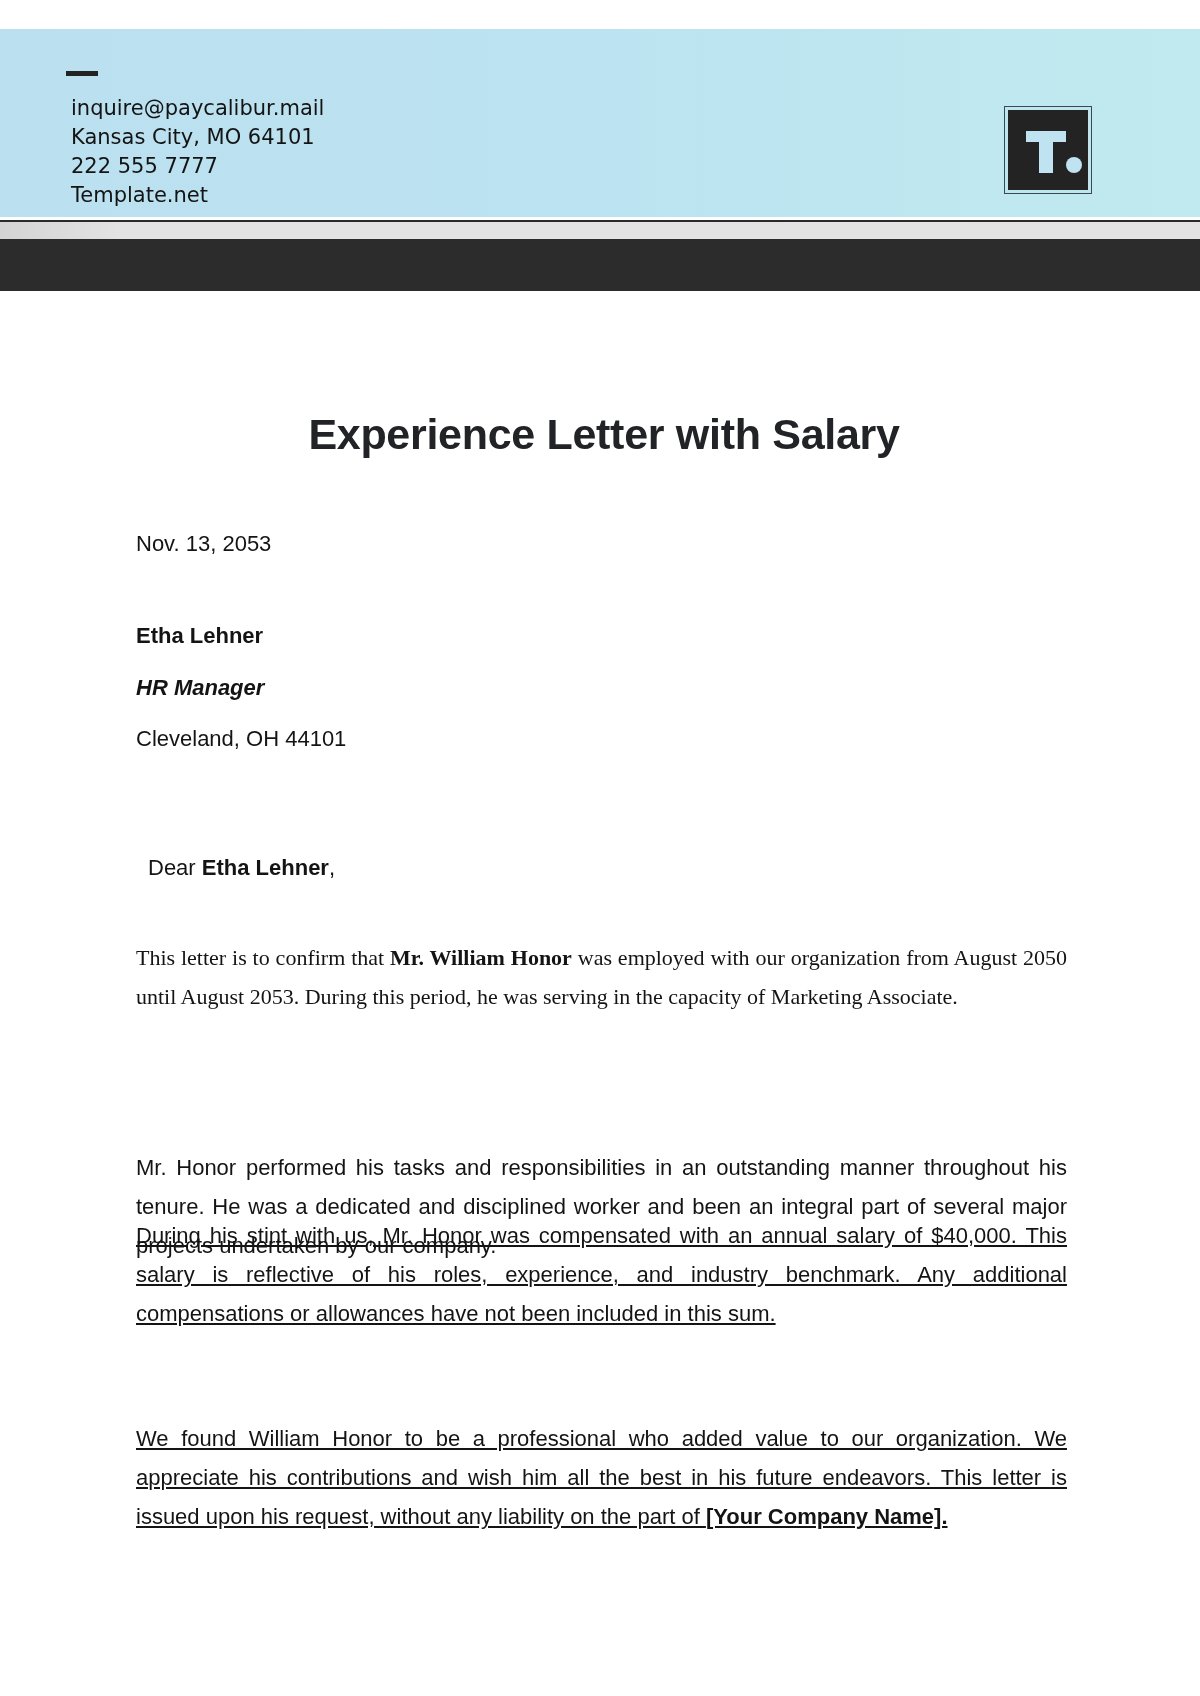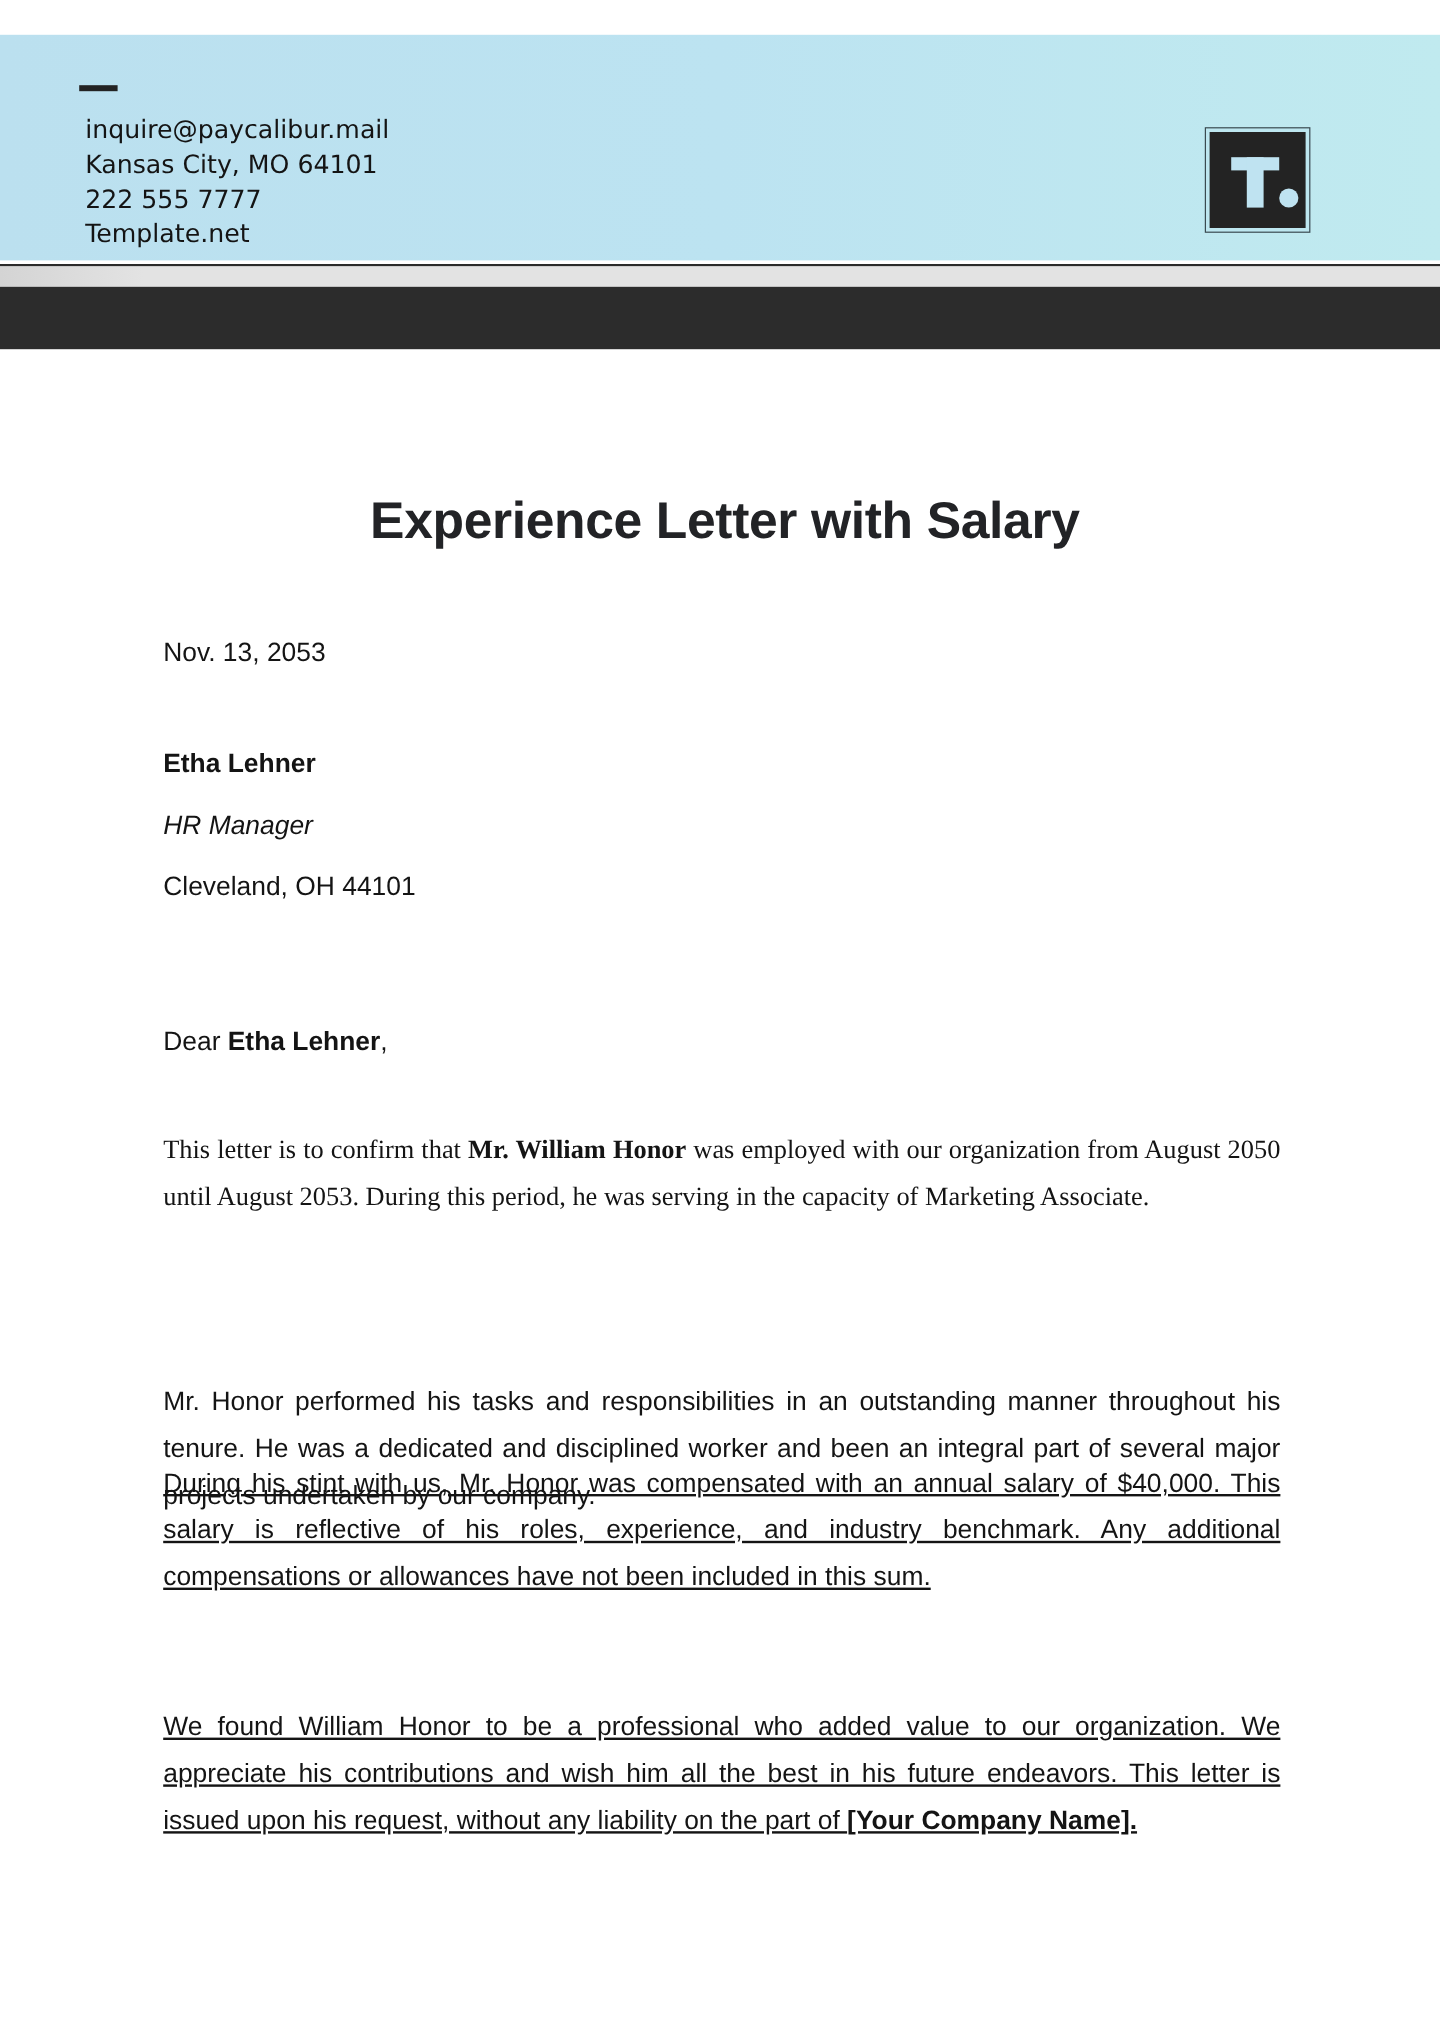--- a/index.html
+++ b/index.html
@@ -55,23 +55,23 @@
       position: absolute; left: 0; top: 410px; width: 1208px;
       text-align: center; font-weight: bold; font-size: 43px;
       color: #222326; letter-spacing: -0.3px;
     }
     .body-text {
       position: absolute; left: 136px; width: 931px;
       font-size: 22px; color: #141414; line-height: 39px;
     }
     .date { top: 524px; }
     .recipient-name { top: 616px; font-weight: bold; }
-    .recipient-title { top: 668px; font-style: italic; }
+    .recipient-title { top: 668px; font-style: italic; font-weight: bold; }
     .recipient-city { top: 719px; font-weight: normal; }
-    .salutation { top: 848px; }
+    .salutation { top: 848px; margin-left: 12px; }
     .para { text-align: justify; }
     .p1 { top: 938px; font-family: Liberation Serif, serif; }
     .p2 { top: 1107px; margin-top: 41px; }
     .p3 { top: 1216px; text-decoration: underline; }
     .p4 { top: 1419px; text-decoration: underline; }
     b { font-weight: bold; }
   </style>
 </head>
 <body>
 

